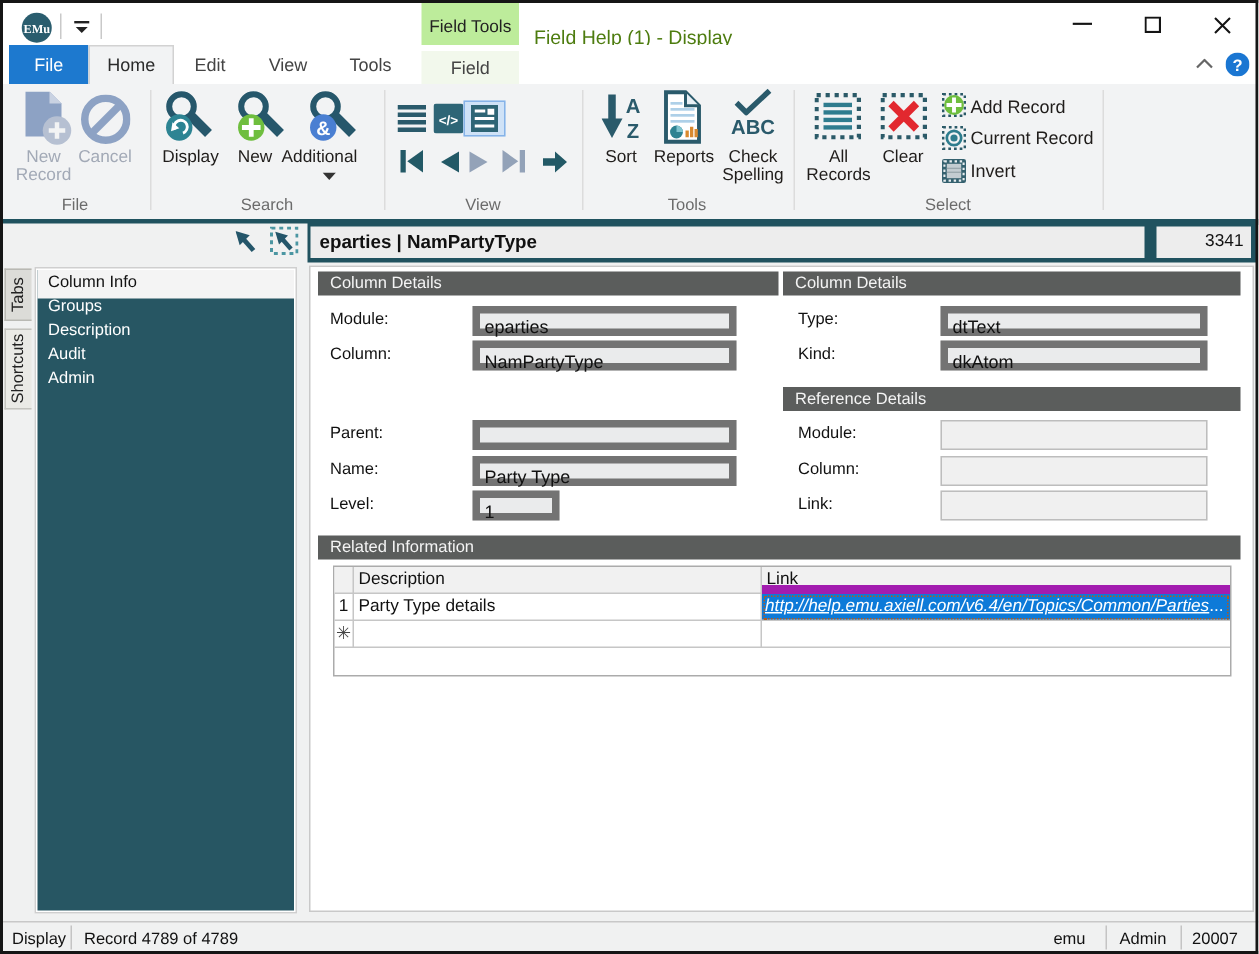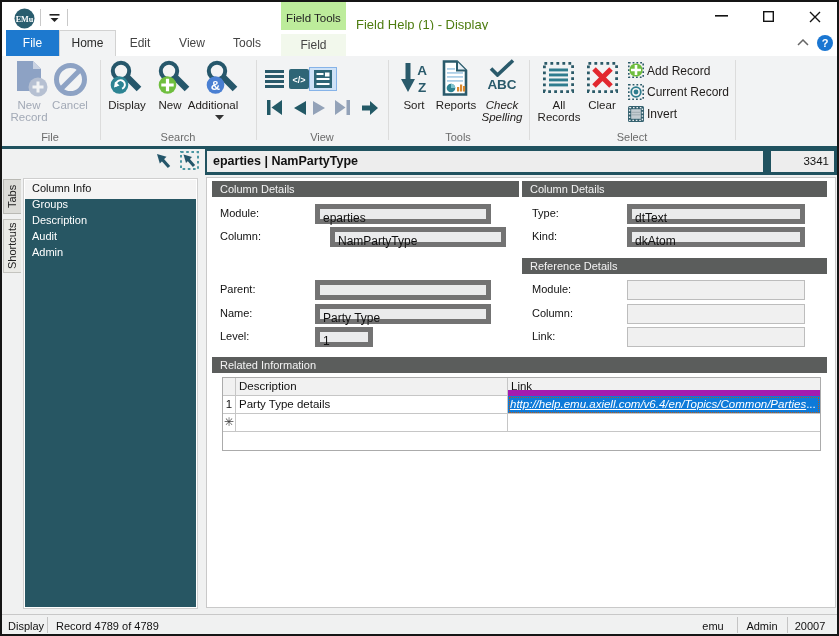--- a/index.html
+++ b/index.html
@@ -166,21 +166,21 @@
     <path d="M9,28 L9,23.7 A4.3,4.3 0 0 1 13.3,28 Z" fill="#7fc4cf"></path>
     <rect x="15" y="27" width="2.2" height="4.5" fill="#d9892e"></rect>
     <rect x="18" y="24.5" width="2.2" height="7" fill="#d9892e"></rect>
     <rect x="21" y="26" width="2.2" height="5.5" fill="#d9892e"></rect>
   </svg>
   <div class="abs lbl" style="left:431px;top:99px;width:50px;">Reports</div>
   <svg class="abs" style="left:489px;top:59px;" width="26" height="18" viewBox="0 0 26 18">
     <path d="M2,9.5 L8.5,16 L24,1.5" stroke="#2a5a6b" stroke-width="3.6" fill="none"></path>
   </svg>
   <div class="abs" style="left:477px;top:77px;width:50px;text-align:center;font-size:13.5px;font-weight:bold;color:#2a5a6b;">ABC</div>
-  <div class="abs lbl" style="left:477px;top:99px;width:50px;font-style:italic;">Check<br>Spelling</div>
+  <div class="abs lbl" style="left:477px;top:99px;width:50px;">Check<br>Spelling</div>
 
   <svg class="abs" style="left:543px;top:62px;" width="31" height="31" viewBox="0 0 31 31">
     <rect x="1.4" y="1.4" width="28.2" height="28.2" fill="none" stroke="#2b5a68" stroke-width="2.8" stroke-dasharray="2.8 3.2"></rect>
     <rect x="6" y="6.5" width="19" height="2.9" fill="#2f7c8e"></rect>
     <rect x="6" y="11.5" width="19" height="2.9" fill="#2f7c8e"></rect>
     <rect x="6" y="16.5" width="19" height="2.9" fill="#2f7c8e"></rect>
     <rect x="6" y="21.5" width="19" height="2.9" fill="#2f7c8e"></rect>
   </svg>
   <div class="abs lbl" style="left:534px;top:99px;width:50px;">All<br>Records</div>
   <svg class="abs" style="left:587px;top:62px;" width="31" height="31" viewBox="0 0 31 31">
@@ -238,21 +238,21 @@
   <div class="abs" style="left:206px;top:177px;width:630px;height:431px;background:#fff;border:1px solid #c9c9c9;"></div>
 
   <div class="abs bar" style="left:212px;top:181px;width:307px;height:16px;">Column Details</div>
   <div class="abs bar" style="left:522px;top:181px;width:305px;height:16px;">Column Details</div>
   <div class="abs bar" style="left:212px;top:357px;width:615px;height:16px;">Related Information</div>
   <div class="abs bar" style="left:522px;top:258px;width:305px;height:16px;">Reference Details</div>
 
   <div class="abs flbl" style="left:220px;top:207px;">Module:</div>
   <div class="abs inp" style="left:315px;top:204px;width:176px;height:20px;">eparties</div>
   <div class="abs flbl" style="left:220px;top:230px;">Column:</div>
-  <div class="abs inp" style="left:315px;top:227px;width:176px;height:20px;margin-left:15px;">NamPartyType</div>
+  <div class="abs inp" style="left:315px;top:227px;width:176px;height:20px;">NamPartyType</div>
   <div class="abs flbl" style="left:220px;top:283px;">Parent:</div>
   <div class="abs inp" style="left:315px;top:280px;width:176px;height:20px;"></div>
   <div class="abs flbl" style="left:220px;top:307px;text-align:right;">Name:</div>
   <div class="abs inp" style="left:315px;top:304px;width:176px;height:20px;">Party Type</div>
   <div class="abs flbl" style="left:220px;top:330px;">Level:</div>
   <div class="abs inp" style="left:315px;top:327px;width:58px;height:20px;">1</div>
 
   <div class="abs flbl" style="left:532px;top:207px;">Type:</div>
   <div class="abs inp" style="left:627px;top:204px;width:178px;height:20px;">dtText</div>
   <div class="abs flbl" style="left:532px;top:230px;">Kind:</div>

